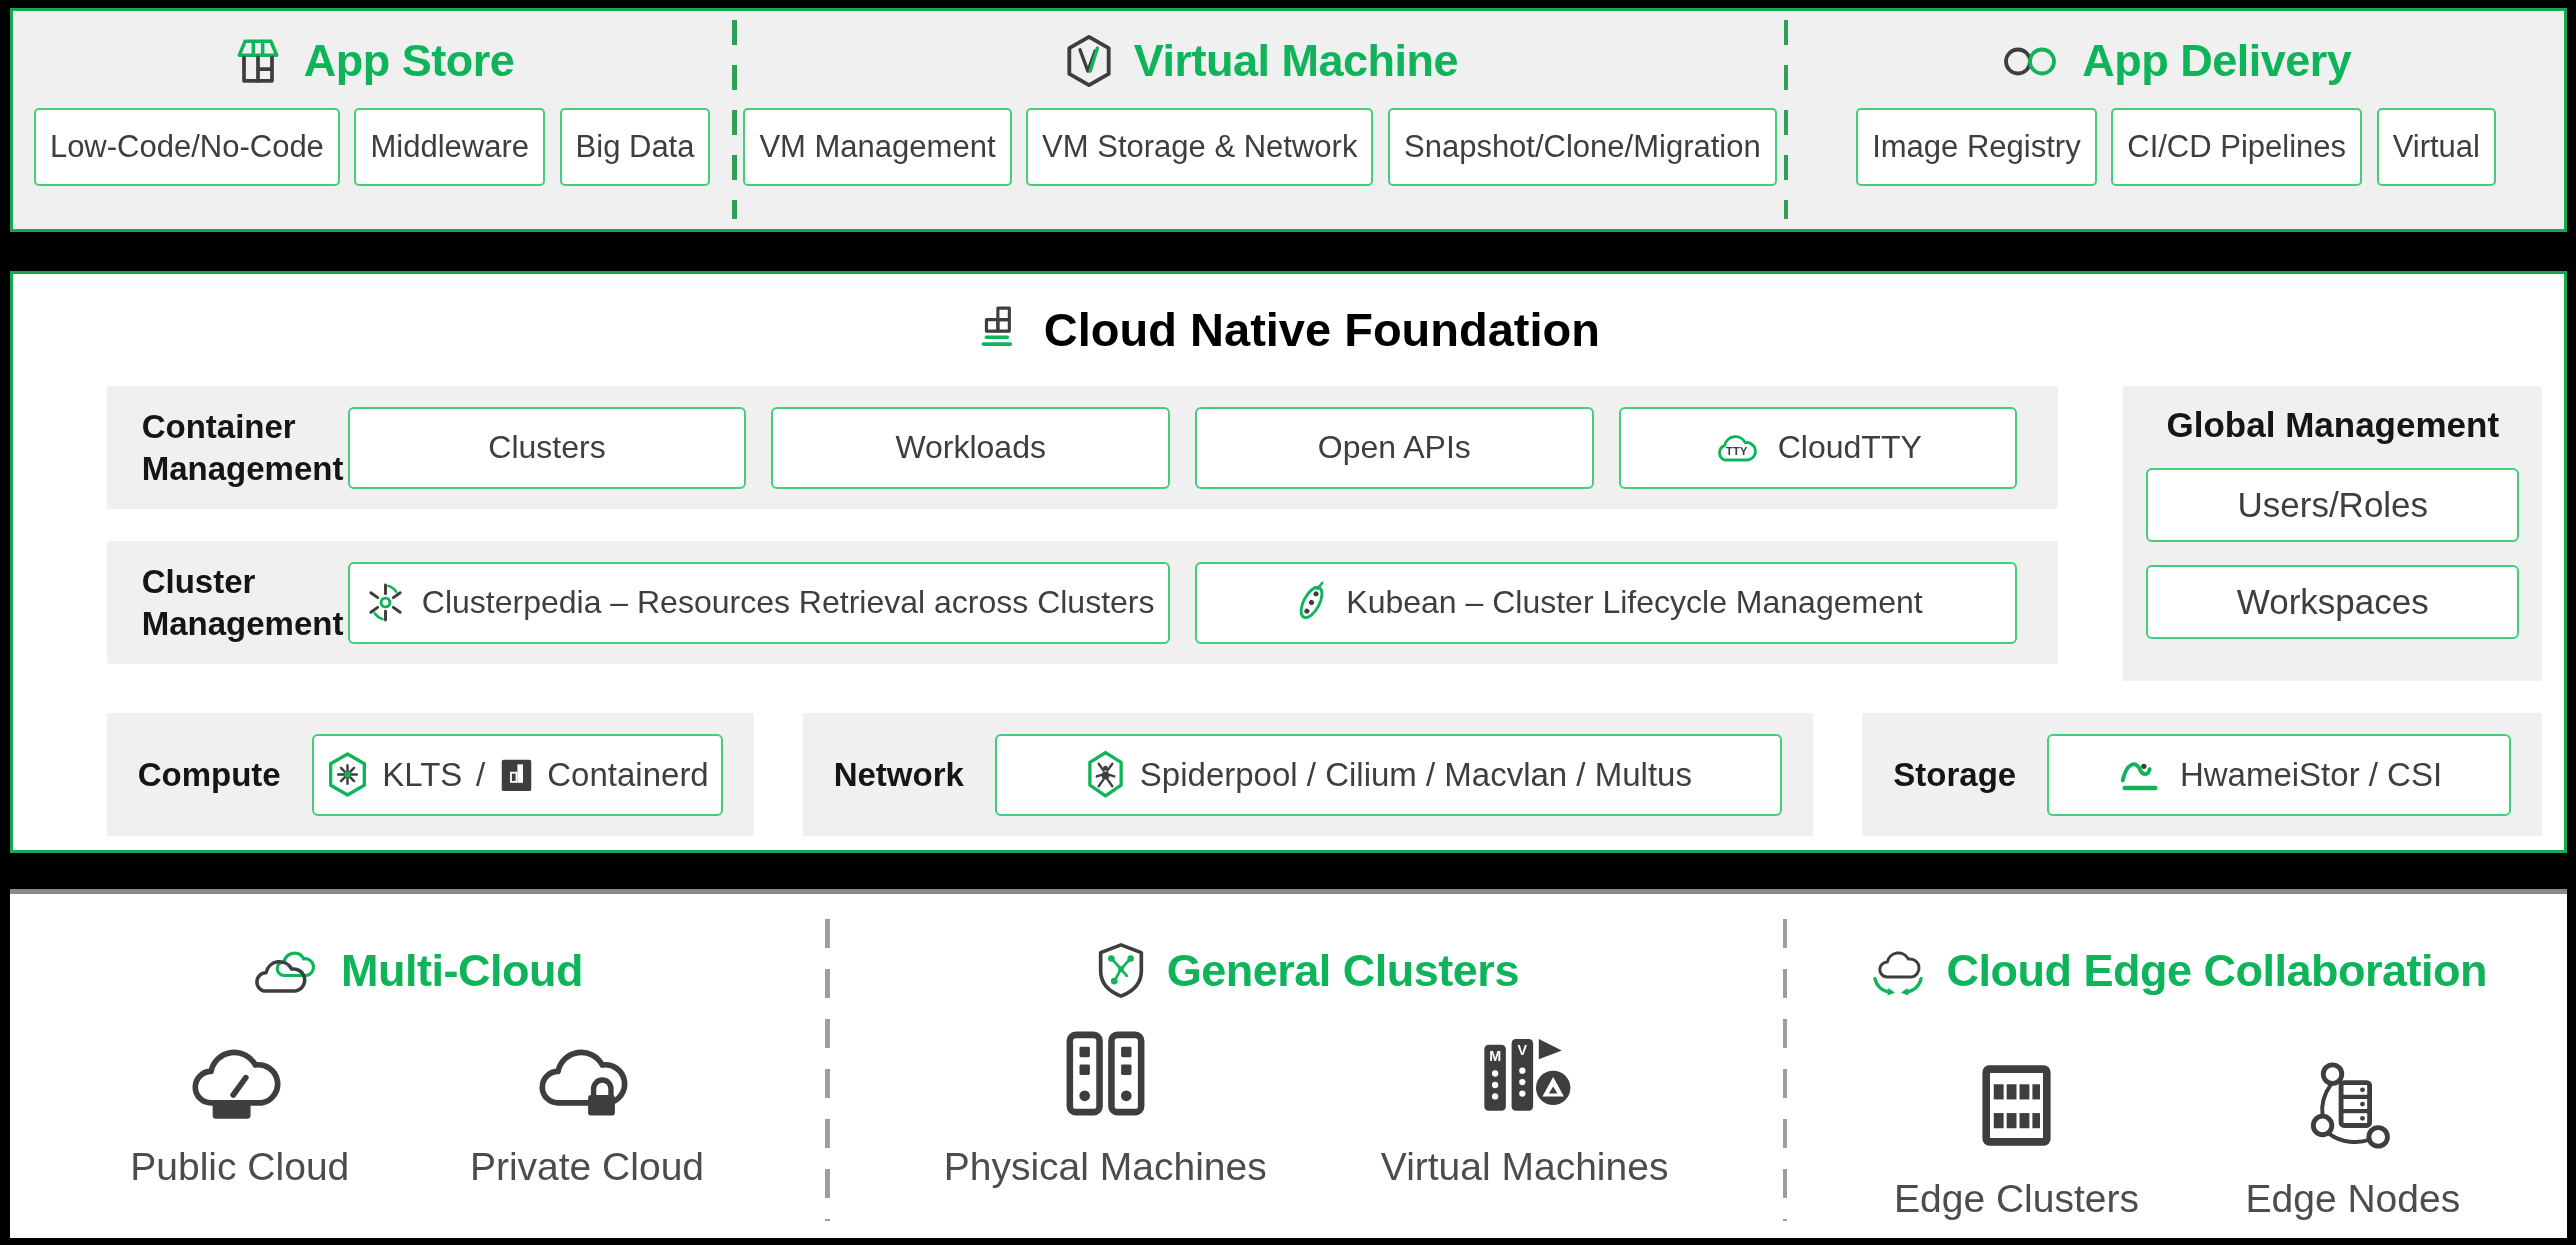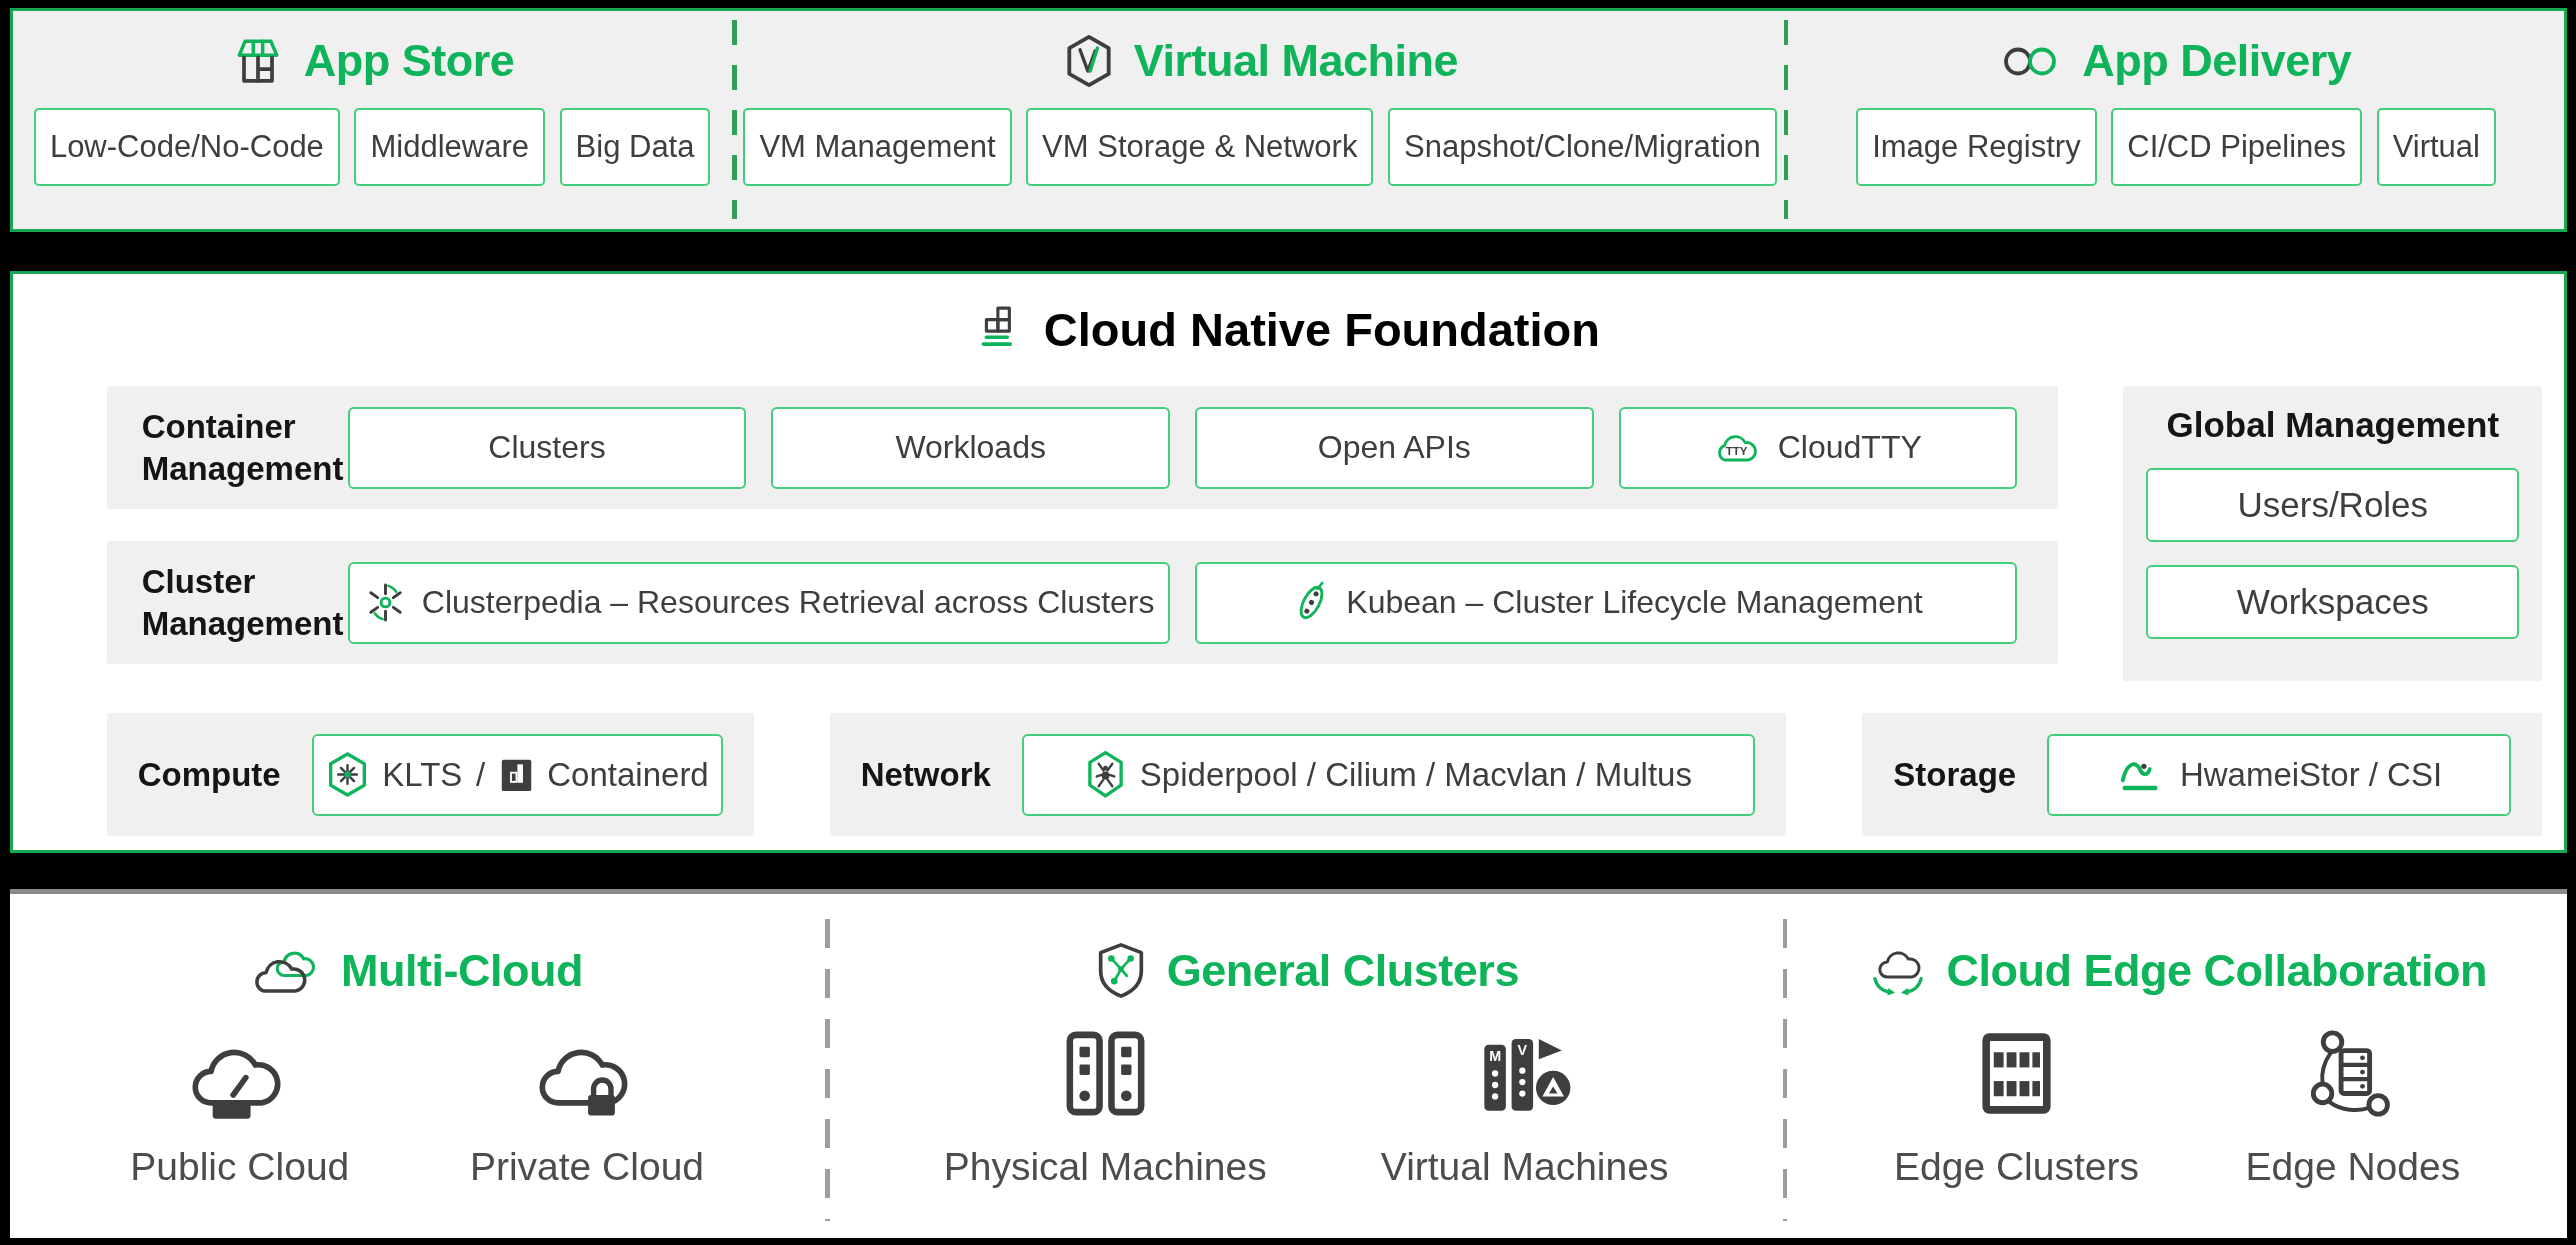--- a/index.html
+++ b/index.html
@@ -36,32 +36,32 @@
   .panel-label{font-size:33px;font-weight:bold;color:#151515;line-height:1.25;flex:none;width:206px;}
   .panel-label span{display:block;}
   .btns{flex:1;display:flex;gap:25px;min-width:0;}
   .btn{flex:1;height:82px;background:#fff;border:2.9px solid #43ce7c;border-radius:5.8px;
        display:flex;align-items:center;justify-content:center;gap:13.6px;
        font-size:32px;color:#3e3e3e;white-space:nowrap;box-sizing:border-box;min-width:0;}
   .global-panel{flex:none;width:419px;align-self:stretch;display:flex;flex-direction:column;
        align-items:center;padding:19px 23px;}
   .global-panel h3{margin:0 0 23px;font-size:35px;font-weight:bold;color:#151515;}
   .global-panel .btn{flex:none;width:100%;height:74px;margin-bottom:23px;font-size:35px;}
-  .lower{display:flex;gap:40px;margin-top:32px;}
+  .lower{display:flex;gap:13px;margin-top:32px;}
   .l-panel{display:flex;align-items:center;height:123px;padding:0 31px;}
   .l-panel .panel-label{width:auto;margin-right:31px;}
   .l-panel .btn{flex:1;font-size:33px;}
   .w-compute{flex:none;width:647px;}
   .w-network{flex:1;}
   .w-storage{flex:none;width:680px;}
 
   .b-col{display:flex;flex-direction:column;align-items:center;padding-top:46px;box-sizing:border-box;}
   .b-1{flex:none;width:815px;}
   .b-2{flex:none;width:953px;}
-  .b-3{flex:1;}
+  .b-3{flex:1;gap:32px;}
   .b-items{display:flex;justify-content:space-evenly;width:100%;margin-top:19.4px;}
   .b-item{display:flex;flex-direction:column;align-items:center;}
   .b-item .ic{height:101px;display:flex;align-items:flex-end;justify-content:center;}
   .b-label{margin-top:23px;font-size:39px;color:#4c4c4c;}
 
   svg.icon{display:block;}
   .sd{stroke:#3e3e3e;fill:none;stroke-linecap:round;stroke-linejoin:round;}
   .sg{stroke:#0fb45a;fill:none;stroke-linecap:round;stroke-linejoin:round;}
   .fd{fill:#3e3e3e;stroke:none;}
   .fg{fill:#0fb45a;stroke:none;}

